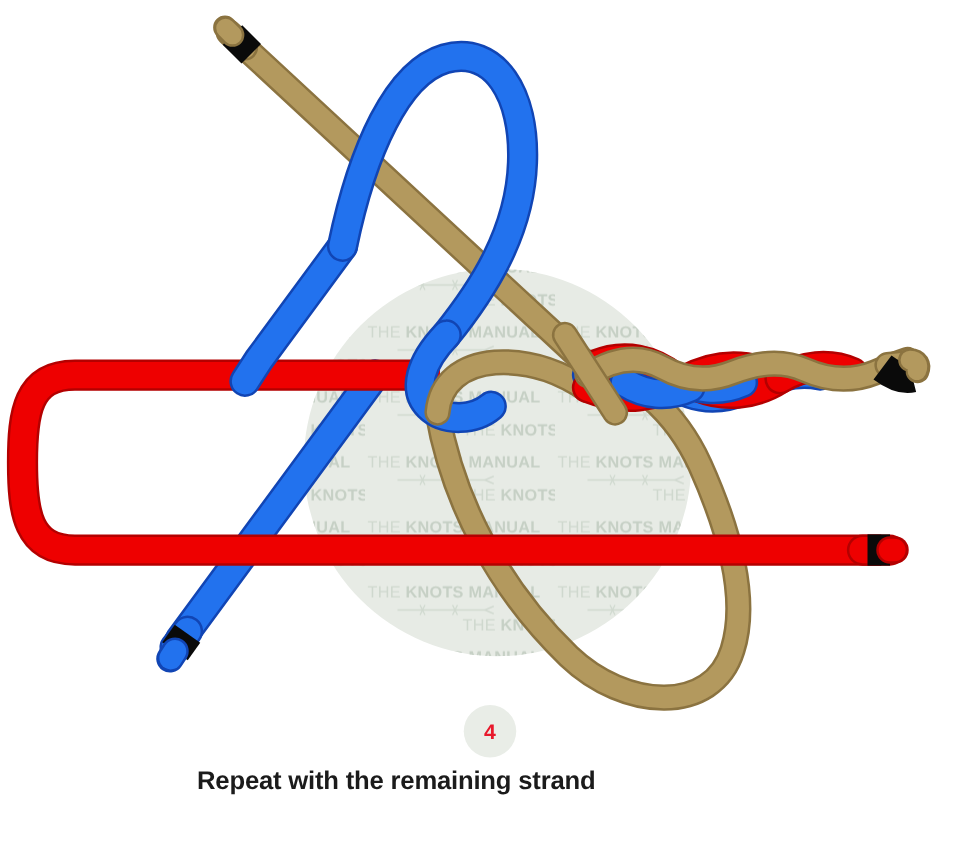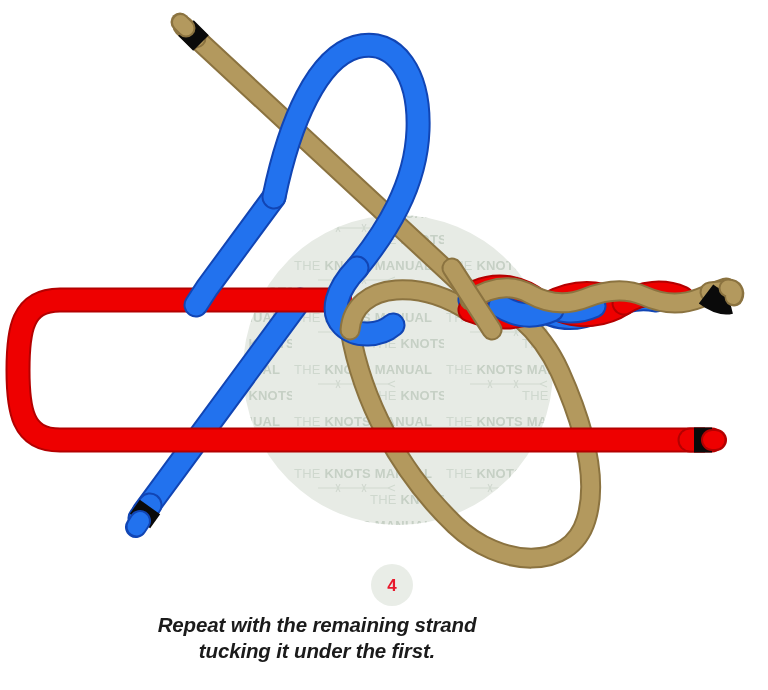--- a/index.html
+++ b/index.html
@@ -52,21 +52,20 @@
     left: 0;
     top: 612px;
     width: 634px;
     text-align: center;
     color: #1b1b1b;
     font-size: 20.5px;
     font-weight: 700;
     line-height: 26px;
     letter-spacing: -0.15px;
     font-family: "Liberation Sans", sans-serif;
-    font-style: italic;
   }
   .caption-line {
     display: block;
     white-space: nowrap;
   }
 </style>
 </head>
 <body>
 
 <div id="stage">
@@ -246,16 +245,15 @@
     </g>
 
   </svg>
 
   <div class="step-badge">
     <span class="step-badge-number">4</span>
   </div>
 
   <div class="caption">
     <span class="caption-line">Repeat with the remaining strand</span>
-    <span class="caption-line">tucking it under the first.</span>
   </div>
 
 </div>
 
 </body></html>

